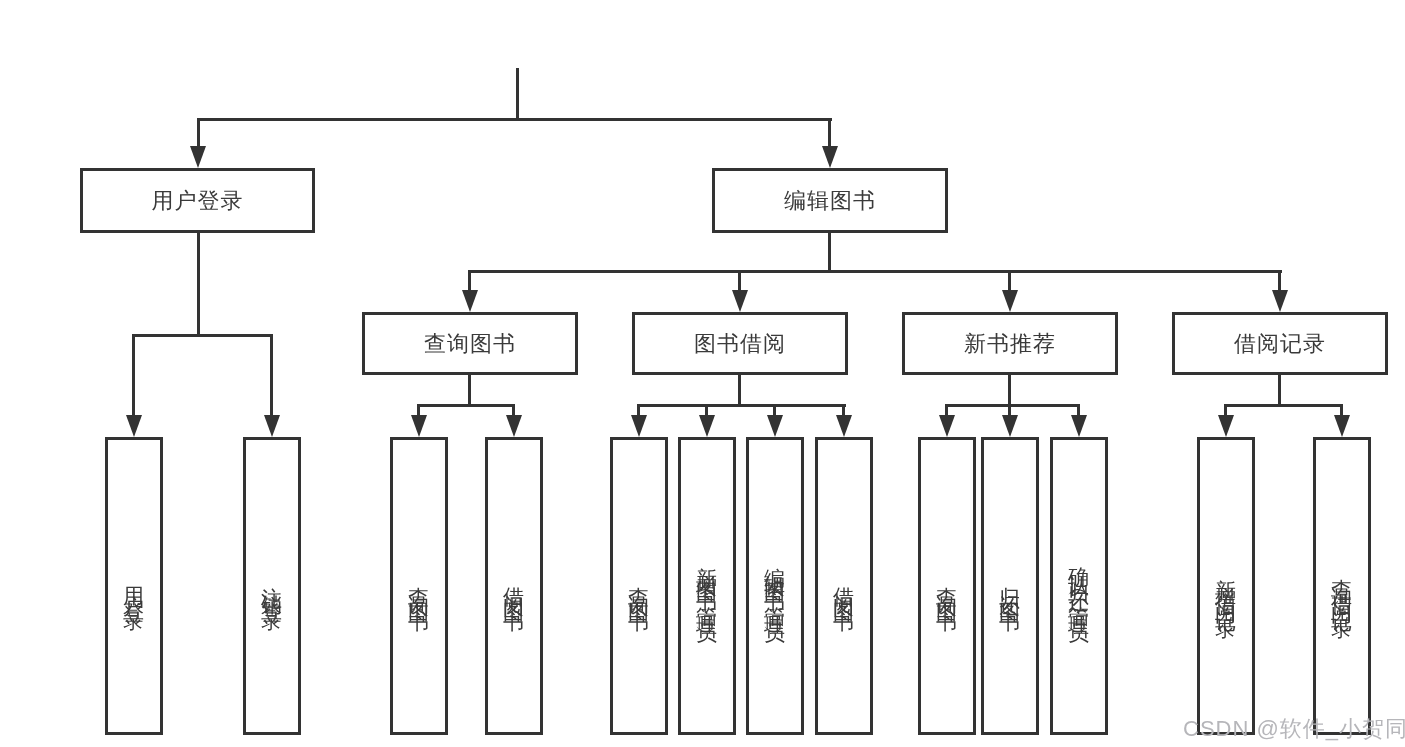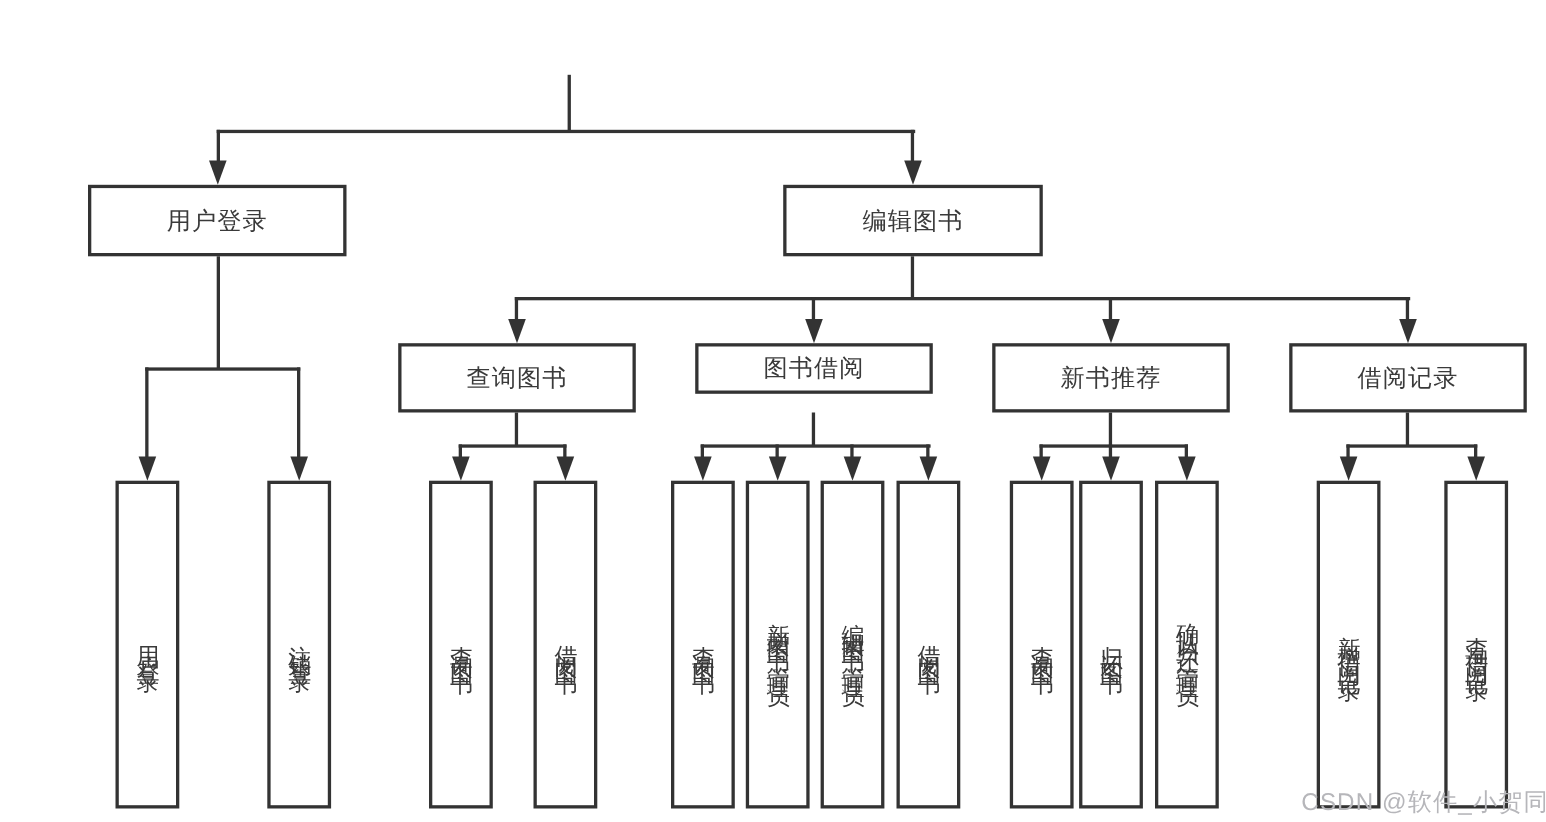--- a/index.html
+++ b/index.html
@@ -67,21 +67,21 @@
   <div class="vl" style="left:738px;top:270px;height:22px;"></div>
   <div class="ah" style="left:732px;top:290px;"></div>
   <div class="vl" style="left:1008px;top:270px;height:22px;"></div>
   <div class="ah" style="left:1002px;top:290px;"></div>
   <div class="vl" style="left:1278px;top:270px;height:22px;"></div>
   <div class="ah" style="left:1272px;top:290px;"></div>
 
   <div class="hbox" style="left:362px;top:312px;width:216px;height:63px;">
     <span>查询图书</span>
   </div>
-  <div class="hbox" style="left:632px;top:312px;width:216px;height:46px;">
+  <div class="hbox" style="left:632px;top:312px;width:216px;height:63px;">
     <span>图书借阅</span>
   </div>
   <div class="hbox" style="left:902px;top:312px;width:216px;height:63px;">
     <span>新书推荐</span>
   </div>
   <div class="hbox" style="left:1172px;top:312px;width:216px;height:63px;">
     <span>借阅记录</span>
   </div>
 
   <div class="vl" style="left:468px;top:375px;height:31px;"></div>

